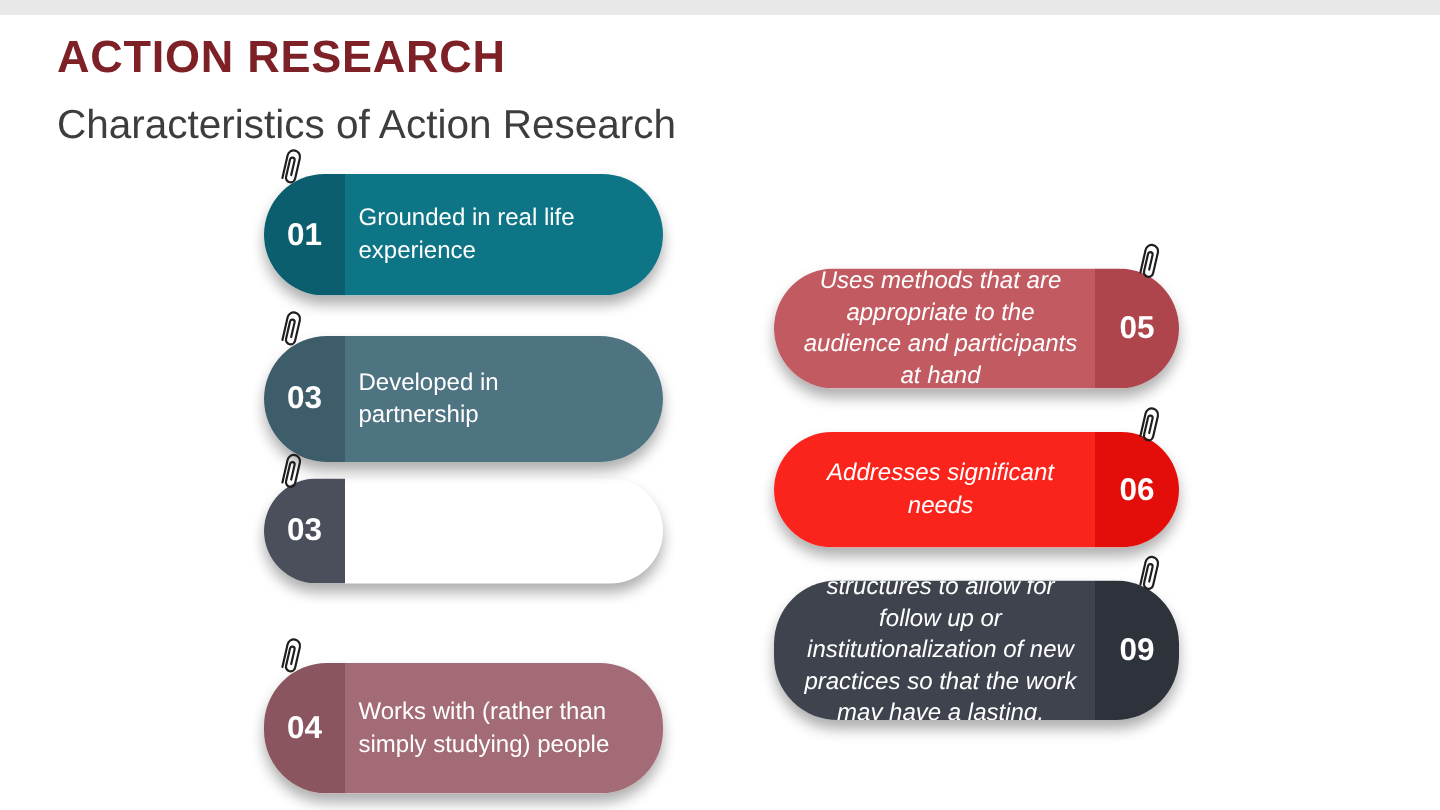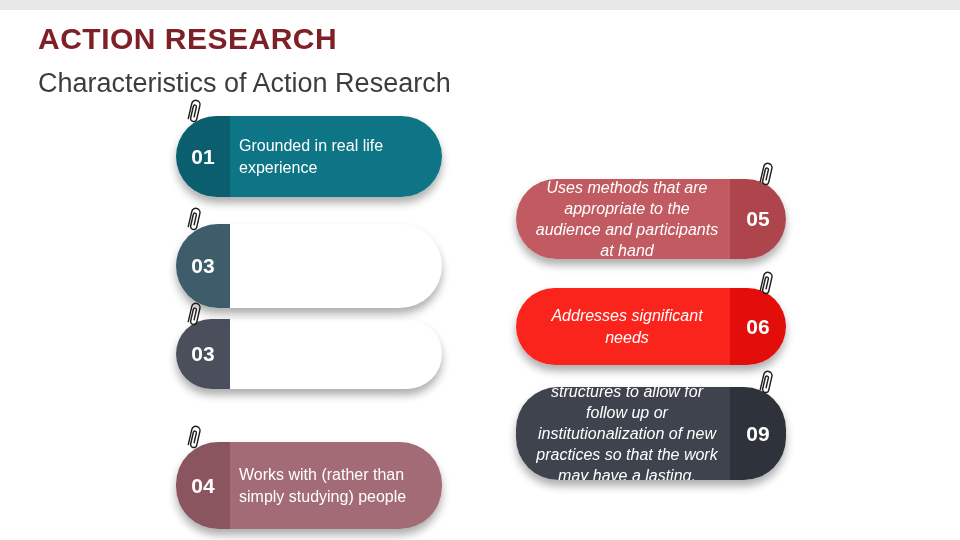--- a/index.html
+++ b/index.html
@@ -87,20 +87,21 @@
   </div>
 
   <div class="card left c1" style="--body: #4e7482; --seg: #3d5d6a;">
     <span class="clip">
       <svg viewBox="0 0 22 32">
           <path d="M6.5 24.5 V7.5 A4.6 4.6 0 0 1 15.7 7.5 V23 A3.4 3.4 0 0 1 8.9 23 V10 A1.7 1.7 0 0 1 12.3 10 V21" fill="none" stroke="#1f1f1f" stroke-width="1.6" stroke-linecap="round"></path>
         </svg>
     </span>
     <div class="card-inner">
       <div class="seg">03</div>
+      <div class="body">Developed in partnership</div>
     </div>
   </div>
 
   <div class="card left c2" style="--body: #5d6370; --seg: #4a4f5b;">
     <span class="clip">
       <svg viewBox="0 0 22 32">
           <path d="M6.5 24.5 V7.5 A4.6 4.6 0 0 1 15.7 7.5 V23 A3.4 3.4 0 0 1 8.9 23 V10 A1.7 1.7 0 0 1 12.3 10 V21" fill="none" stroke="#1f1f1f" stroke-width="1.6" stroke-linecap="round"></path>
         </svg>
     </span>
     <div class="card-inner">

